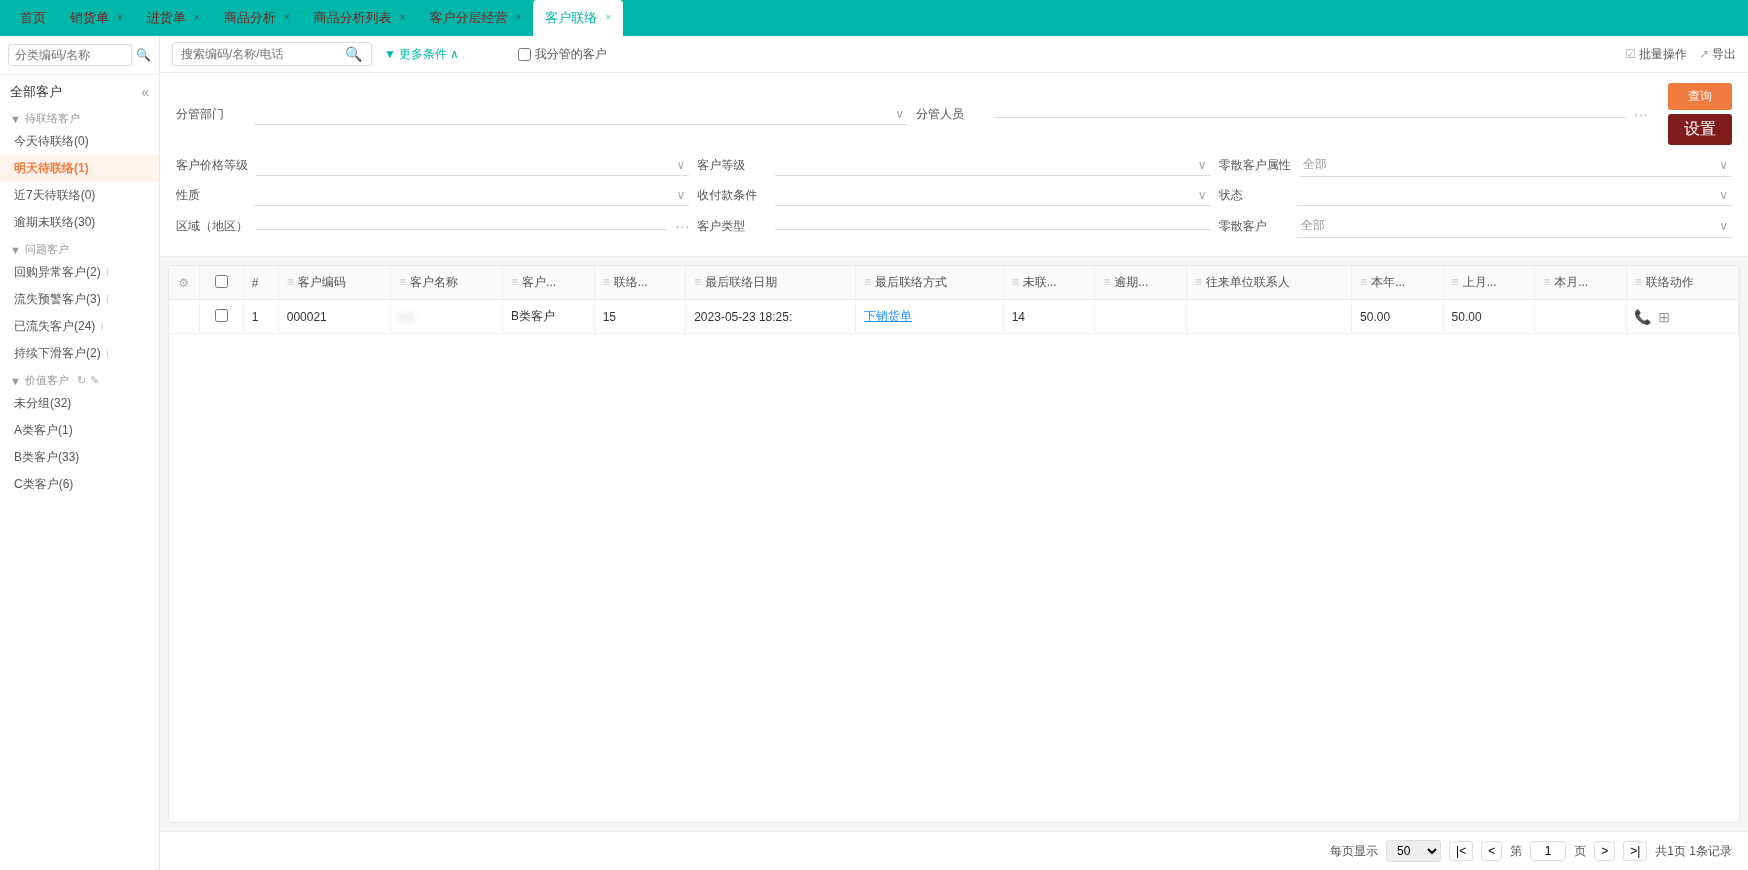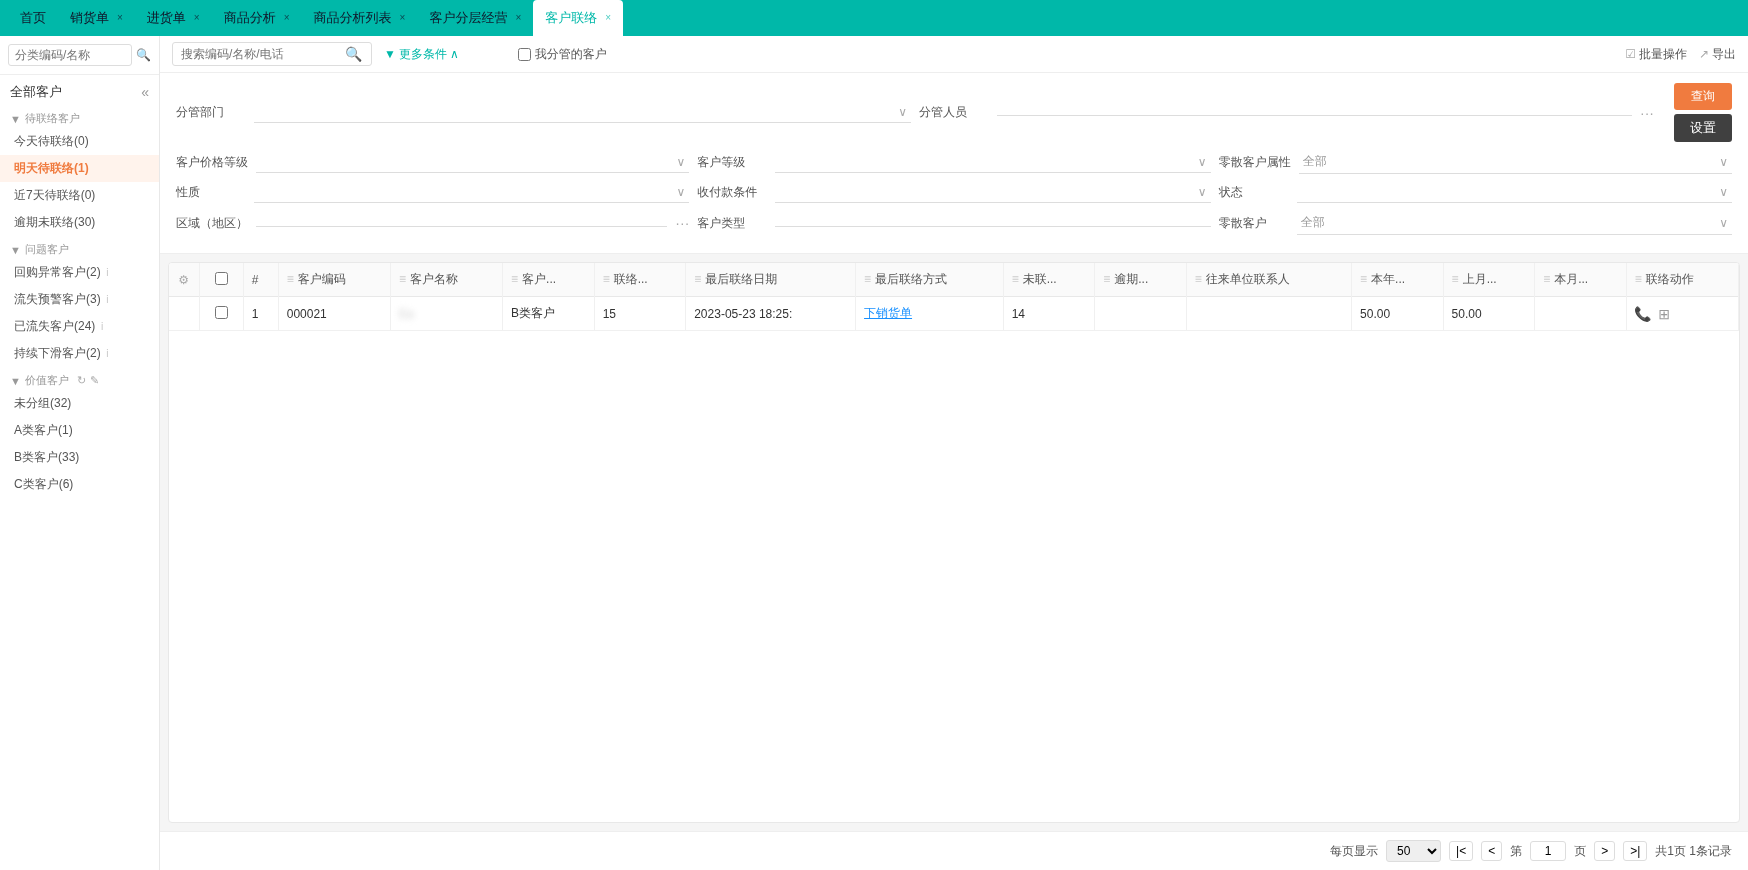--- a/index.html
+++ b/index.html
@@ -7,21 +7,21 @@
 
     
     .top-nav {
       background: #00b8a9;
       height: 36px;
       display: flex;
       align-items: center;
       padding: 0 8px;
     }
     .nav-item {
-      color: #0f172a;
+      color: #7f1d1d;
       padding: 0 12px;
       height: 36px;
       line-height: 36px;
       cursor: pointer;
       font-size: 13px;
       white-space: nowrap;
       display: flex;
       align-items: center;
       gap: 4px;
     }
@@ -224,27 +224,27 @@
     .btn-query {
       background: #f07b3f;
       color: #fff;
       border: none;
       padding: 5px 16px;
       border-radius: 3px;
       cursor: pointer;
       font-size: 12px;
     }
     .btn-reset {
-      background: #404040;
+      background: #7f1d1d;
       color: #fff;
       border: none;
       padding: 5px 16px;
       border-radius: 3px;
       cursor: pointer;
-      font-size: 13px;
+      font-size: 16px;
     }
     .filter-dots {
       color: #aaa;
       font-size: 14px;
       cursor: pointer;
     }
 
     
     .table-area {
       flex: 1;

